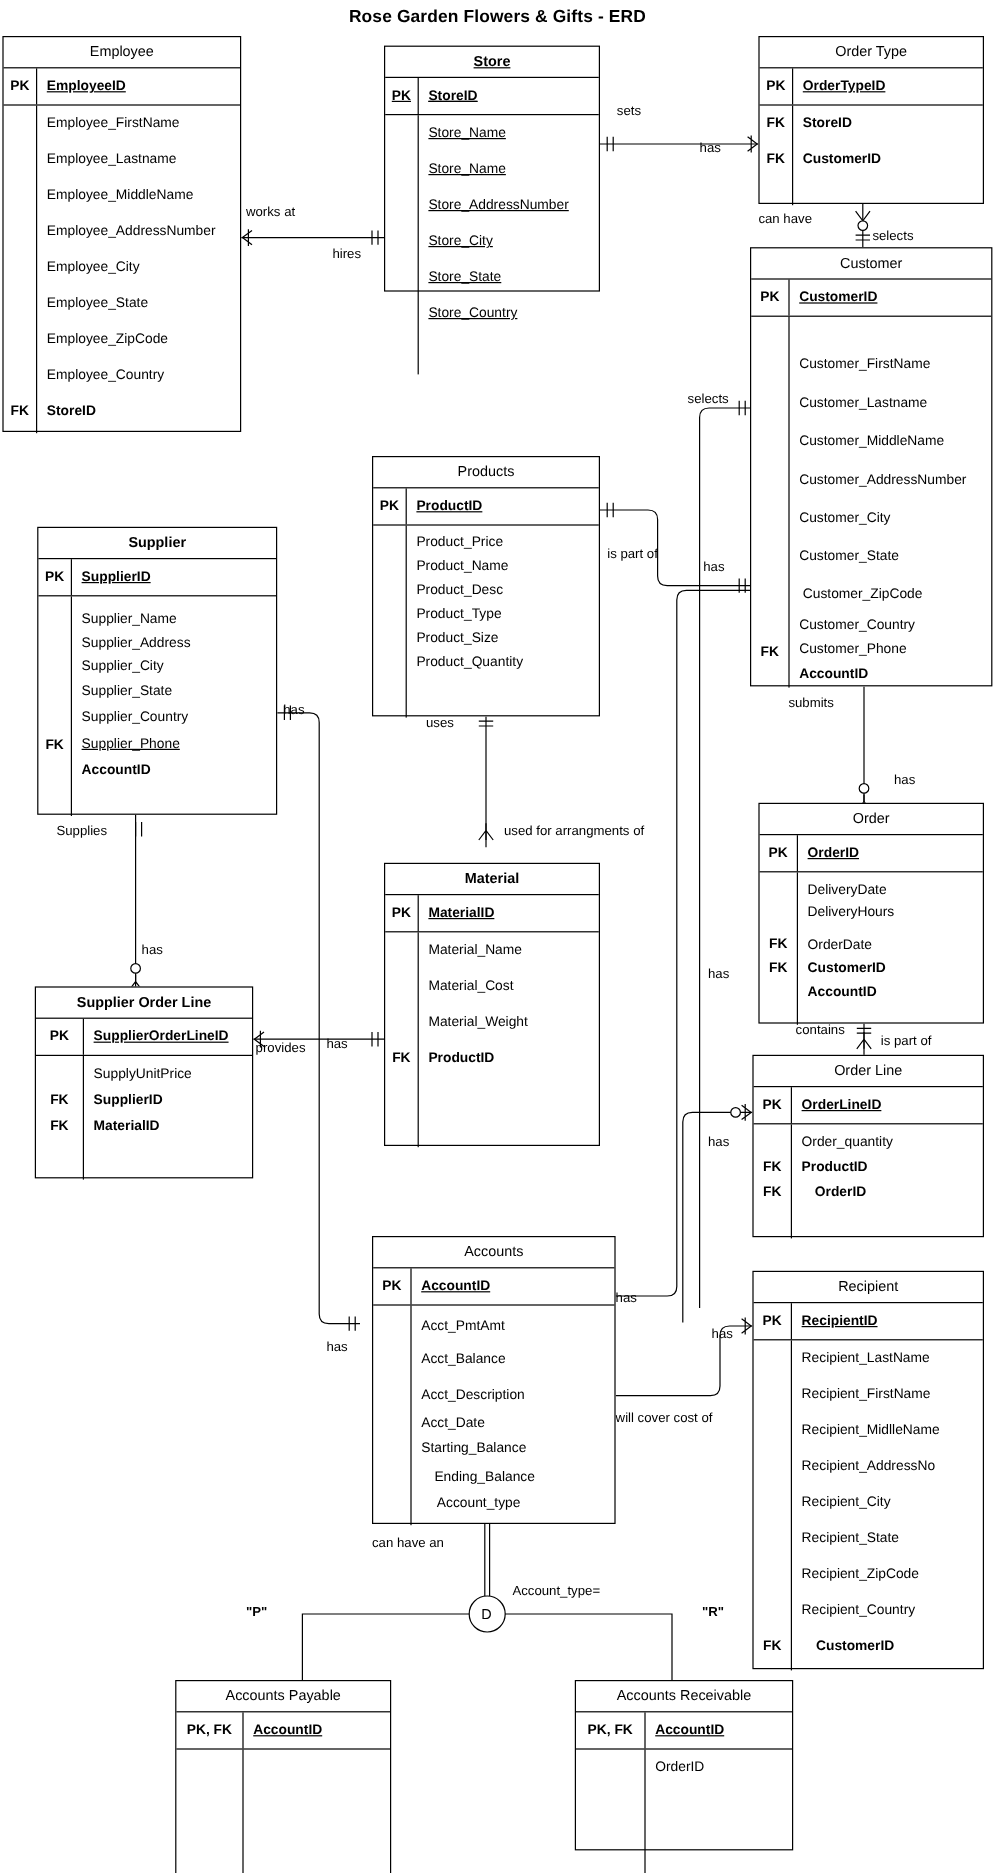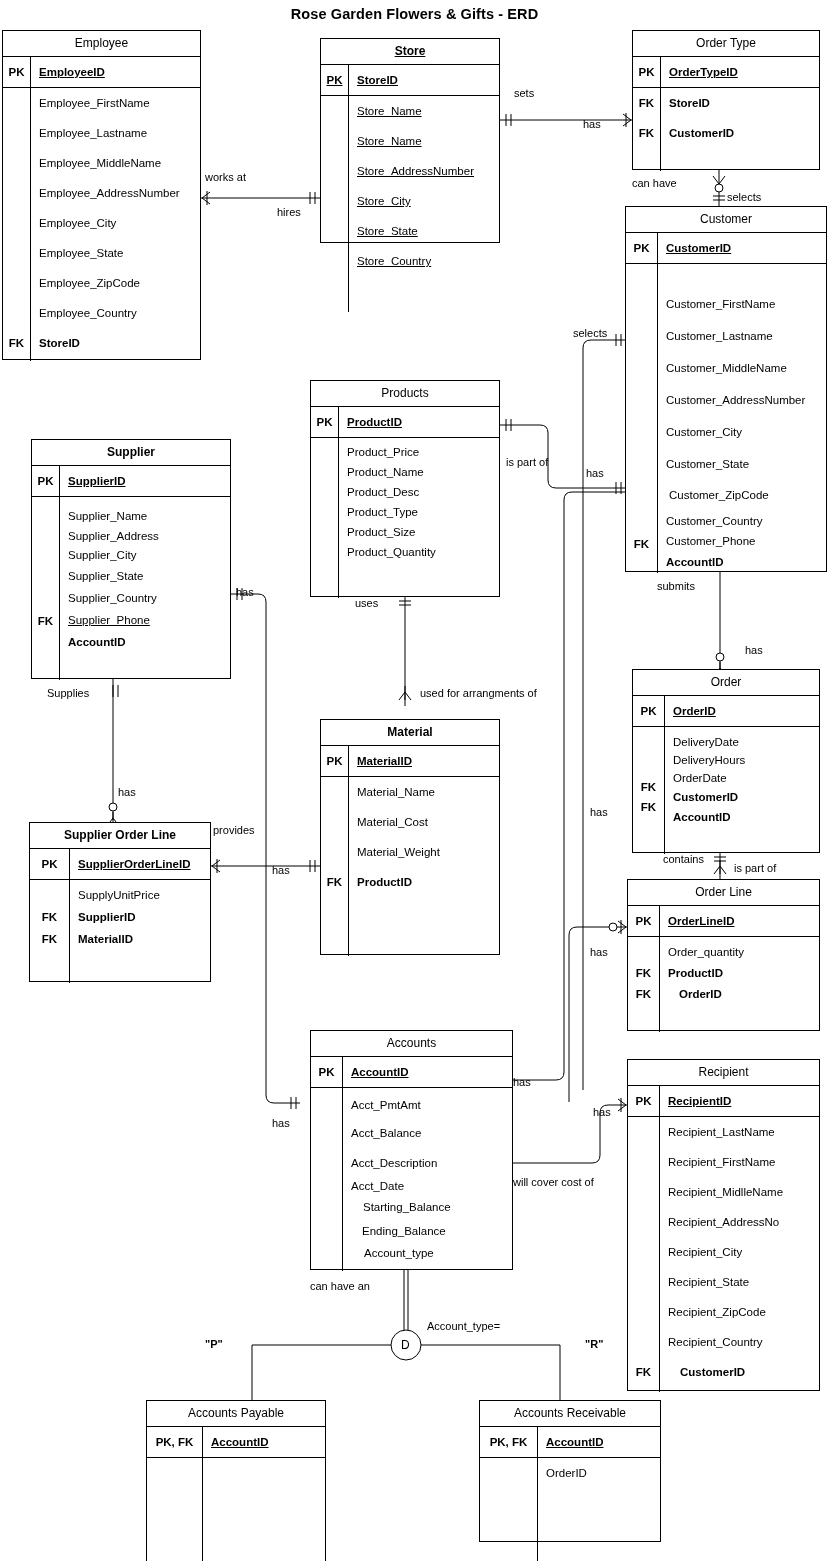--- a/index.html
+++ b/index.html
@@ -181,21 +181,21 @@
   <div class="rel-label" style="left:632px;top:177px;">can have</div>
   <div class="rel-label" style="left:727px;top:191px;">selects</div>
 
   <div class="rel-label" style="left:573px;top:327px;">selects</div>
   <div class="rel-label" style="left:506px;top:456px;">is part of</div>
   <div class="rel-label" style="left:586px;top:467px;">has</div>
 
   <div class="rel-label" style="left:47px;top:687px;">Supplies</div>
   <div class="rel-label" style="left:118px;top:786px;">has</div>
   <div class="rel-label" style="left:236px;top:586px;">has</div>
-  <div class="rel-label" style="left:213px;top:824px;">provides</div>
+  <div class="rel-label" style="left:213px;top:868px;">provides</div>
   <div class="rel-label" style="left:272px;top:864px;">has</div>
   <div class="rel-label" style="left:272px;top:1117px;">has</div>
 
   <div class="rel-label" style="left:355px;top:597px;">uses</div>
   <div class="rel-label" style="left:420px;top:687px;">used for arrangments of</div>
 
   <div class="rel-label" style="left:657px;top:580px;">submits</div>
   <div class="rel-label" style="left:745px;top:644px;">has</div>
   <div class="rel-label" style="left:663px;top:853px;">contains</div>
   <div class="rel-label" style="left:734px;top:862px;">is part of</div>
@@ -442,21 +442,21 @@
     </div>
     <div class="row" style="height:127px;">
       <div class="kcol" style="width:32px;">
         <div class="kcell" style="height:50px;"></div>
         <div class="kcell" style="height:20px;line-height:20px;">FK</div>
         <div class="kcell" style="height:20px;line-height:20px;">FK</div>
       </div>
       <div class="fcol">
         <div class="fcell plain" style="height:18px;line-height:18px;padding-top:6px;">DeliveryDate</div>
         <div class="fcell plain" style="height:18px;line-height:18px;">DeliveryHours</div>
-        <div class="fcell plain" style="height:18px;line-height:18px;">OrderDate</div>
+        <div class="fcell plain" style="height:18px;line-height:18px;margin-top:10px;">OrderDate</div>
         <div class="fcell fk-name" style="height:20px;line-height:20px;">CustomerID</div>
         <div class="fcell fk-name" style="height:20px;line-height:20px;">AccountID</div>
       </div>
     </div>
   </div>
 
   <div class="entity" id="ent-orderline" style="left:627px;top:879px;width:193px;height:152px;">
     <div class="ename thin">Order Line</div>
     <div class="row keyrow">
       <div class="kcol" style="width:32px;">
@@ -490,21 +490,21 @@
           <div class="fcell pk-name">AccountID</div>
         </div>
     </div>
     <div class="row" style="height:183px;">
       <div class="kcol" style="width:32px;"></div>
       <div class="fcol">
         <div class="fcell plain" style="height:30px;line-height:34px;">Acct_PmtAmt</div>
         <div class="fcell plain" style="height:30px;line-height:30px;">Acct_Balance</div>
         <div class="fcell plain" style="height:26px;line-height:30px;">Acct_Description</div>
         <div class="fcell plain" style="height:22px;line-height:24px;">Acct_Date</div>
-        <div class="fcell plain" style="height:22px;line-height:22px;margin-left:12px;">Starting_Balance</div>
+        <div class="fcell plain" style="height:22px;line-height:22px;">Starting_Balance</div>
         <div class="fcell plain" style="height:24px;line-height:26px;padding-left:11px;">Ending_Balance</div>
         <div class="fcell plain" style="height:22px;line-height:22px;padding-left:13px;">Account_type</div>
       </div>
     </div>
   </div>
 
   <div class="entity" id="ent-recipient" style="left:627px;top:1059px;width:193px;height:332px;">
     <div class="ename thin">Recipient</div>
     <div class="row keyrow">
       <div class="kcol" style="width:32px;">

